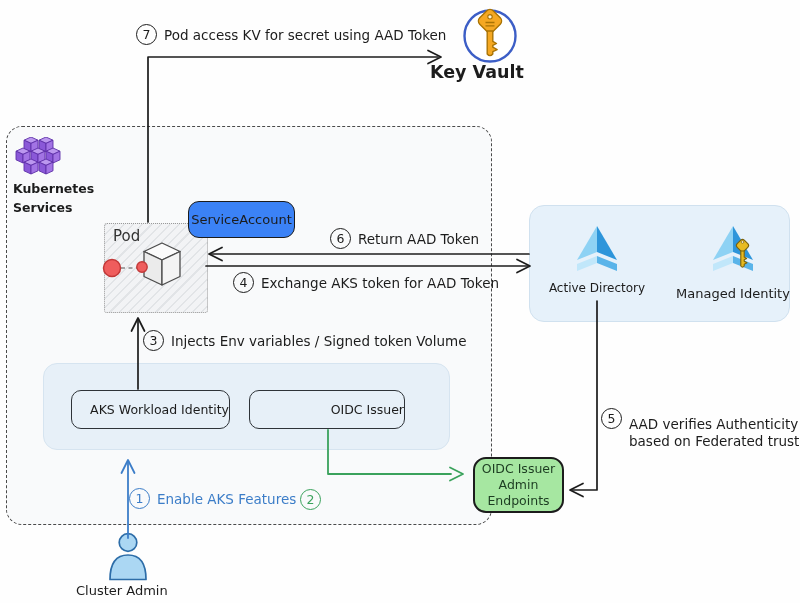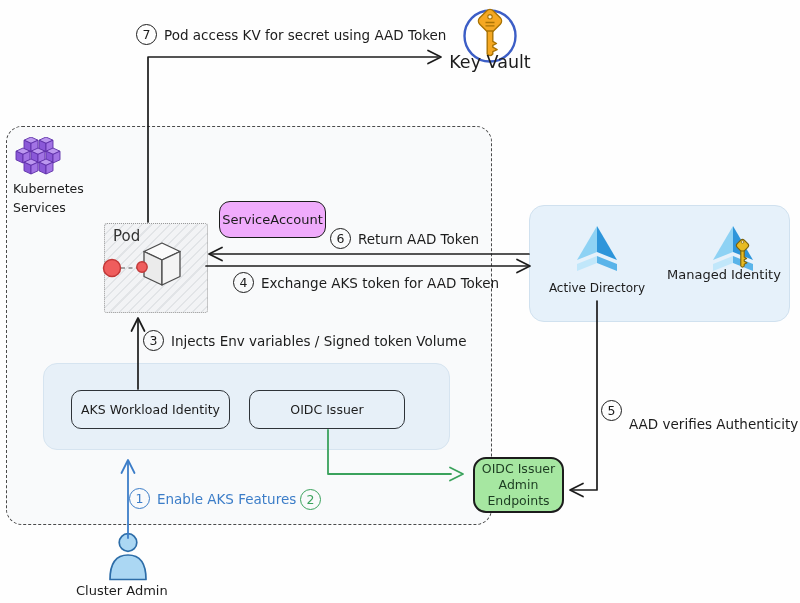--- a/index.html
+++ b/index.html
@@ -17,50 +17,50 @@
   .pod-box{
     left:104px;top:223px;width:102px;height:88px;
     border:1.5px dotted #9a9a9a;border-radius:3px;z-index:2;
     background:
       repeating-linear-gradient(135deg, rgba(125,135,148,0.14) 0 1.5px, rgba(0,0,0,0) 1.5px 6.5px),
       #f2f3f5;
   }
   .pod-label{left:8px;top:3px;font-size:15px;color:#333;}
   .sa-box{
     left:188px;top:201px;width:107px;height:37px;
-    background:#f0abfc;border:1.9px solid #1c1c1c;border-radius:11px;
+    background:#3b82f6;border:1.9px solid #1c1c1c;border-radius:11px;
     display:flex;align-items:center;justify-content:center;
-    font-size:13px;z-index:4;box-sizing:border-box;margin-left:31px;
+    font-size:13px;z-index:4;box-sizing:border-box;
   }
   .blue-panel{
     left:43px;top:363px;width:407px;height:87px;
     background:#e7f0f8;border:1px solid #d6e4f0;border-radius:14px;z-index:2;box-sizing:border-box;
   }
   .node-box{
     border:1.6px solid #2e3338;border-radius:10px;z-index:3;box-sizing:border-box;
-    display:flex;align-items:center;justify-content:center;font-size:12.5px;background:transparent;
+    display:flex;align-items:center;justify-content:flex-end;font-size:12.5px;background:transparent;
   }
   .aks-box{left:71px;top:390px;width:159px;height:39px;}
   .oidc-box{left:249px;top:390px;width:156px;height:39px;}
   .ad-panel{
     left:529px;top:205px;width:261px;height:117px;
     background:#e6f1fa;border:1px solid #d0e1ef;border-radius:15px;z-index:1;box-sizing:border-box;
   }
   .green-box{
     left:473px;top:457px;width:91px;height:56px;
     background:#a6e7a1;border:2px solid #1c1c1c;border-radius:13px;
     display:flex;flex-direction:column;align-items:center;justify-content:center;
     font-size:12.5px;line-height:1.3;color:#1d3d22;z-index:6;box-sizing:border-box;text-align:center;
   }
   
   .lbl{z-index:4;white-space:nowrap;}
-  .kv-label{left:430px;top:52px;width:120px;text-align:center;font-size:17.5px;}
-  .k8s-label{left:13px;top:179px;font-size:12.5px;line-height:1.55;}
+  .kv-label{left:430px;top:62px;width:120px;text-align:left;font-size:17.5px;font-weight:bold;}
+  .k8s-label{left:13px;top:179px;font-size:12.5px;line-height:1.55;font-weight:bold;}
   .ad-label{left:531px;top:281px;width:132px;text-align:center;font-size:12px;}
-  .mi-label{left:667px;top:267px;width:132px;text-align:left;font-size:13px;}
+  .mi-label{left:667px;top:286px;width:132px;text-align:center;font-size:13px;}
   .admin-label{left:76px;top:583px;width:104px;font-size:13px;}
   
   .step{display:flex;align-items:center;gap:7px;z-index:5;white-space:nowrap;font-size:13.5px;}
   .step .num{
     width:21px;height:21px;border:1.6px solid currentColor;border-radius:50%;
     display:flex;align-items:center;justify-content:center;font-size:12.5px;
     box-sizing:border-box;flex:0 0 auto;
   }
   .step.black{color:#1c1c1c;}
   .step.blue{color:#3c7dc8;}
@@ -215,20 +215,21 @@
     <span>Exchange AKS token for AAD Token</span>
   </div>
   <div class="abs step black" style="left:143px;top:330px">
     <span class="num">3</span>
     <span>Injects Env variables / Signed token Volume</span>
   </div>
   <div class="abs step black" style="left:601px;top:388px">
     <span class="num">5</span>
     <span class="two-line">
       <span>AAD verifies Authenticity</span><br>
+      <span>based on Federated trust</span>
     </span>
   </div>
   <div class="abs step blue" style="left:129px;top:488px">
     <span class="num">1</span>
     <span>Enable AKS Features</span>
   </div>
   <div class="abs step green" style="left:300px;top:489px">
     <span class="num">2</span>
   </div>
 

